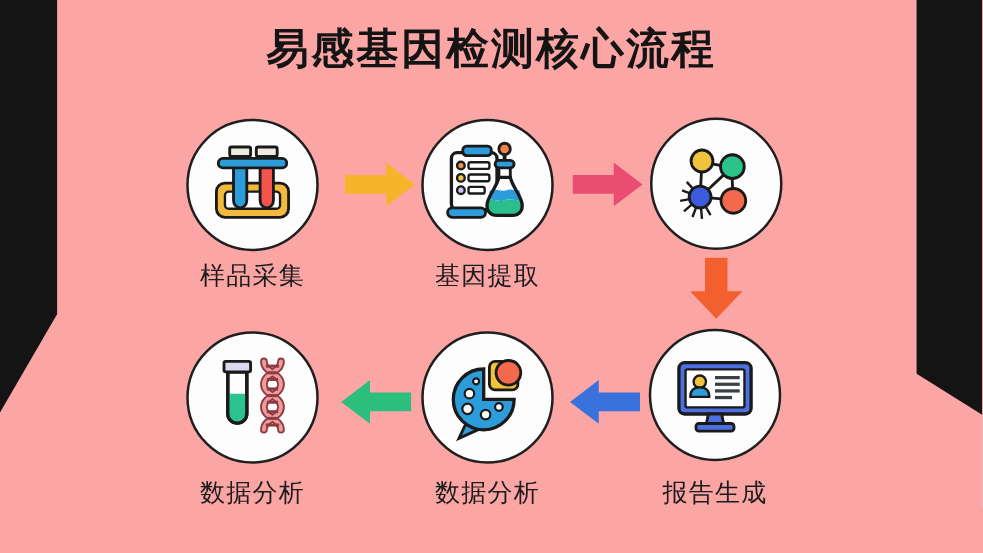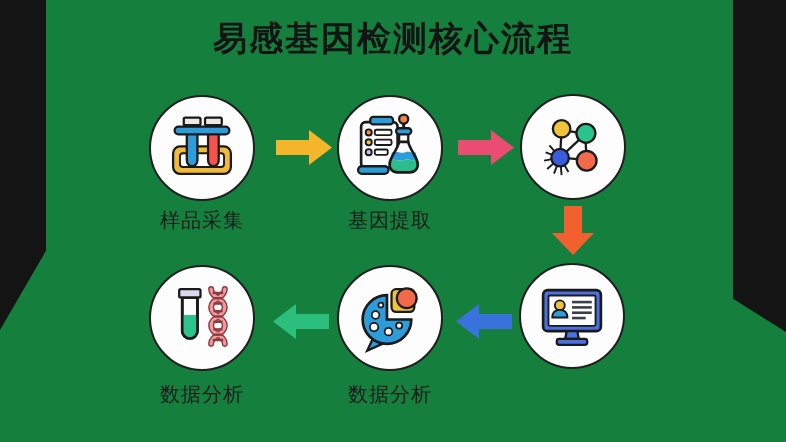--- a/index.html
+++ b/index.html
@@ -4,21 +4,21 @@
 <style>
   html,body{margin:0;padding:0;}
   body{
     font-family:"Liberation Sans","DejaVu Sans",sans-serif;
     background:#cfd1d4;
   }
   .stage{
     position:relative;
     width:786px;height:442px;
     overflow:hidden;
-    background:#15803d;
+    background:#fca5a5;
   }
   .backdrop{
     position:absolute;top:0;background:#141414;
   }
   .backdrop.left{
     left:0;width:46px;height:330px;
     clip-path:polygon(0 0,100% 0,100% 76%,0 100%);
   }
   .backdrop.right{
     right:0;width:53px;height:332px;
@@ -142,20 +142,21 @@
       <g fill="#3a3f45">
         <rect x="50" y="30" width="26" height="3.4"></rect>
         <rect x="50" y="37" width="26" height="3.4"></rect>
         <rect x="50" y="44" width="26" height="3.4"></rect>
         <rect x="50" y="51" width="18" height="3.4"></rect>
       </g>
       <path d="M43 70 h14 l2 10 h-18 Z" fill="#4d6fe0" stroke="#1a1a1a" stroke-width="3"></path>
       <rect x="30" y="80" width="40" height="8" rx="3" fill="#4d6fe0" stroke="#1a1a1a" stroke-width="3"></rect>
     </svg>
   </div>
+  <div class="step-label" style="left:472px;top:381px;">报告生成</div>
 
   <div class="arrow" style="left:455px;top:302px;width:57px;height:39px;">
     <svg viewBox="0 0 57 39">
       <polygon points="57,12 24,12 24,2 1,19.5 24,37 24,27 57,27" stroke-linejoin="round" stroke-width="3" fill="#3a72dd"></polygon>
     </svg>
   </div>
 
   <div class="circle" style="left:337px;top:265px;">
     <svg viewBox="0 0 100 100">
       <rect x="52" y="12" width="30" height="30" rx="6" fill="#f1c33c" stroke="#1a1a1a" stroke-width="3"></rect>

